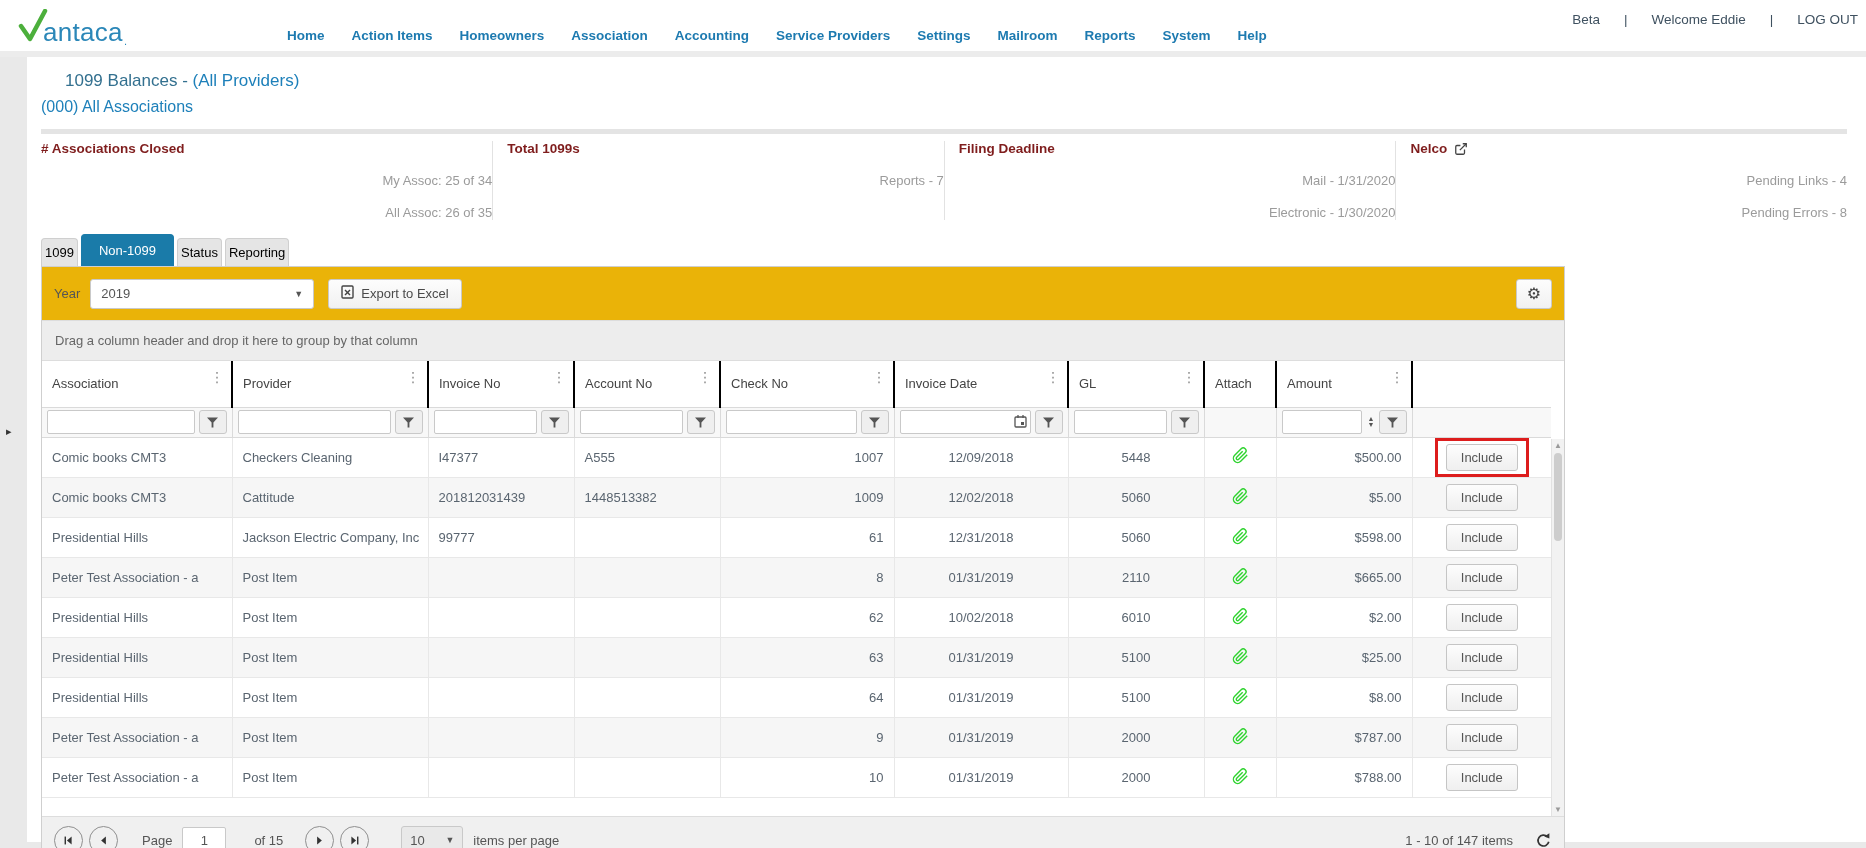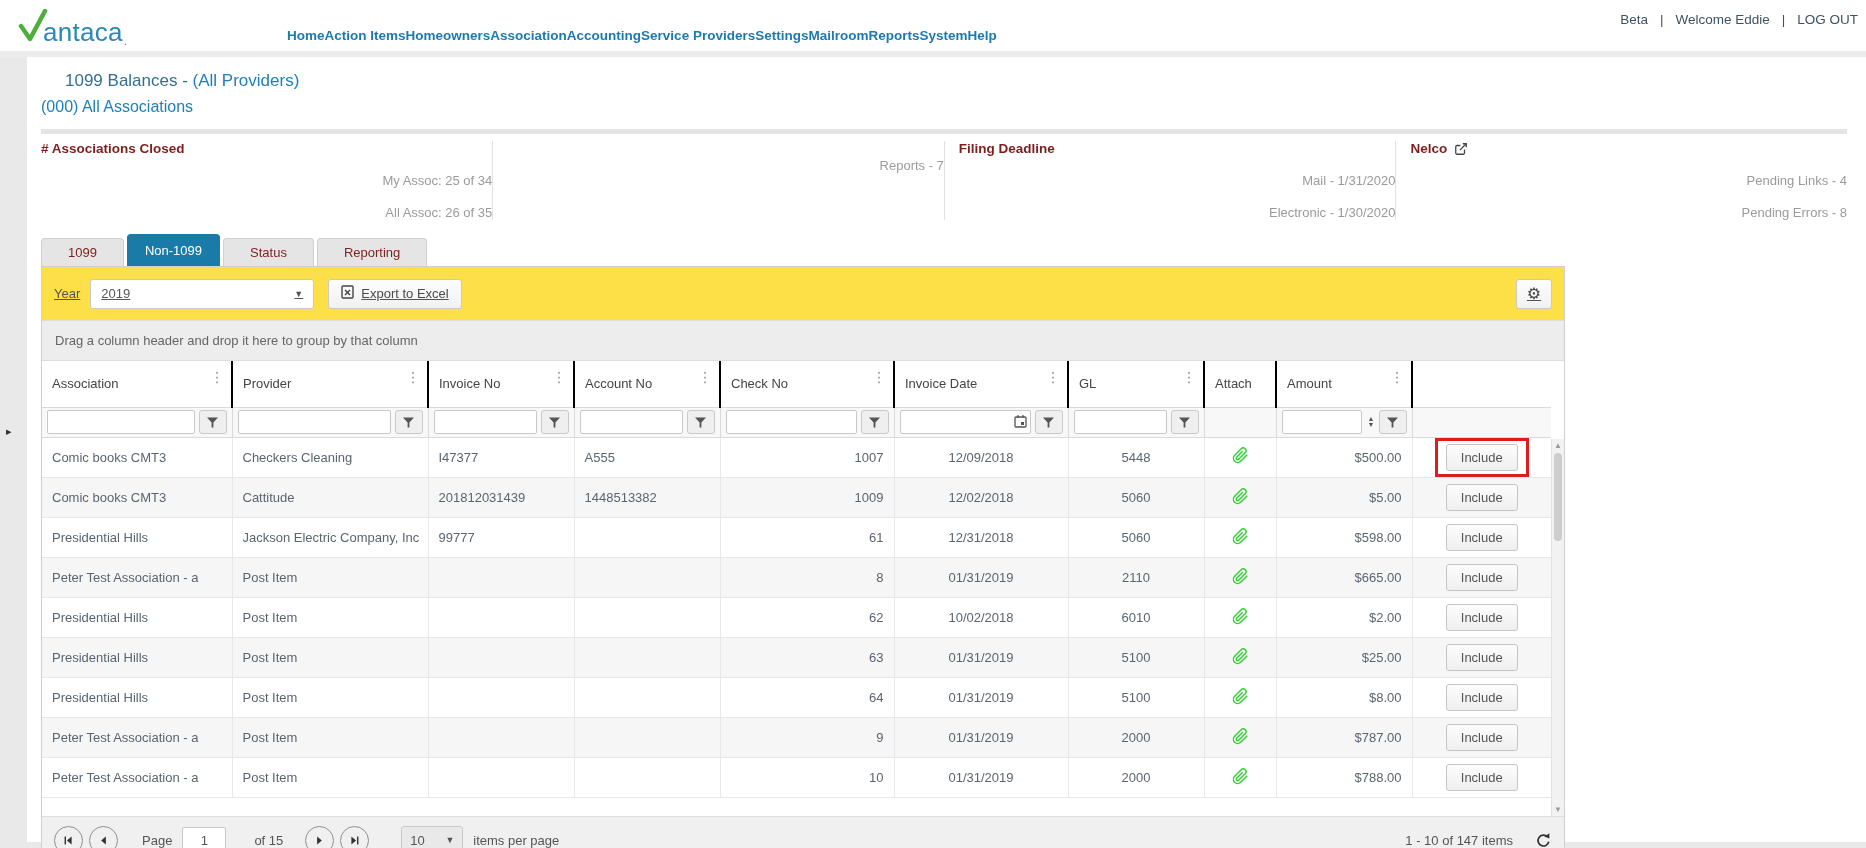--- a/index.html
+++ b/index.html
@@ -5,51 +5,51 @@
   * { box-sizing: border-box; margin: 0; padding: 0; }
   html,body { width:1866px; height:848px; overflow:hidden;
     font-family:"Liberation Sans", sans-serif; background:#e9e9e9; color:#555; }
 
   
   .topbar { position:relative; height:57px; background:#fff; border-bottom:6px solid #ececec; }
   .logo { position:absolute; left:18px; top:9px; display:flex; align-items:flex-end; cursor:pointer; }
   .logo svg { width:30px; height:34px; }
   .logo-text { font-size:26px; color:#2b87b8; font-weight:500; letter-spacing:.3px; margin-left:-5px; line-height:30px; }
   .logo-dot { font-size:11px; color:#2b87b8; margin-left:1px; }
-  .topnav { position:absolute; left:287px; bottom:8px; display:flex; }
+  .topnav { position:absolute; left:287px; bottom:8px; display:flex; gap:27px; }
   .nav-item { font-size:13.5px; font-weight:600; color:#1d7ab0; cursor:pointer; white-space:nowrap; }
-  .user-info { position:absolute; right:8px; top:12px; font-size:13.5px; color:#3f5160; display:flex; gap:12px; align-items:center; }
+  .user-info { position:absolute; right:8px; top:12px; font-size:13.5px; color:#3f5160; display:flex; gap:24px; align-items:center; }
   .user-info .sep { color:#3f5160; }
   .user-info .clickable { cursor:pointer; }
 
   
   .content { margin-left:27px; background:#fff; height:785px; padding:14px 0 0 14px; position:relative; }
   .edge-arrow { position:absolute; left:6px; top:425px; font-size:11px; color:#333; cursor:pointer; }
 
   .title-line1 { font-size:17px; color:#33708f;margin-left:24px; }
   .title-line1 .link, .title-line2 { color:#1e80ba; cursor:pointer; }
   .title-line2 { font-size:16px; margin-top:7px; }
 
   .summary { margin-top:13px; width:1806px; border-top:5px solid #e4e4e4; padding-top:7px; display:flex; }
   .card { width:460px; padding-left:14px; border-left:1px solid #e2e2e2; }
   .card:first-child { border-left:none; padding-left:0; }
   .card-label { font-size:13.5px; font-weight:700; color:#7f1d1d; display:flex; align-items:center; gap:7px; }
   .card-line { font-size:13px; color:#9b9b9b; margin-top:17px;text-align:right; }
   .ext-icon svg { width:14px; height:14px; display:block; cursor:pointer; }
 
   
   .tabs { margin-top:14px; display:flex; gap:3px; align-items:flex-end; }
-  .tab { padding:6px 26px; font-size:13px; color:#7f1d1d; background:#e5e5e5; border:1px solid #cfcfcf;
+  .tab { padding:6px 3px; font-size:13px; color:#000000; background:#e5e5e5; border:1px solid #cfcfcf;
          border-bottom:none; border-radius:4px 4px 0 0; cursor:pointer; }
   .tab.active { background:#1a7ba9; color:#fff; border-color:#1a7ba9; padding:8px 17px; }
 
   
   .panel { width:1524px; height:598px; border:1px solid #cfcfcf; background:#fff;
            display:flex; flex-direction:column; position:relative; }
-  .toolbar { height:54px; background:#fde047; border-bottom:1px solid #ddd; display:flex; align-items:center; padding:0 12px;text-decoration:underline; }
+  .toolbar { height:54px; background:#eab308; border-bottom:1px solid #ddd; display:flex; align-items:center; padding:0 12px; }
   .year-label { font-size:13px; color:#555; margin-right:10px; }
   .year-select { width:224px; height:30px; border:1px solid #c9c9c9; border-radius:3px; background:#fff;
                  display:flex; align-items:center; justify-content:space-between; padding:0 10px; font-size:13px; cursor:pointer; }
   .caret { font-size:9px; color:#555; }
   .btn { height:30px; border:1px solid #c9c9c9; border-radius:3px; background:linear-gradient(#fdfdfd,#f1f1f1);
          display:inline-flex; align-items:center; gap:7px; padding:0 12px; font-size:13px; color:#4a4a4a; cursor:pointer; }
   .export-btn { margin-left:14px; }
   .gear-btn { margin-left:auto; width:36px; justify-content:center; font-size:16px; color:#444; padding:0; }
 
   .groupbar { height:40px; background:#ededed; border-bottom:1px solid #ddd; display:flex; align-items:center;
@@ -151,20 +151,21 @@
   </div>
   <div class="title-line2">(000) All Associations</div>
 
   <div class="summary">
     <div class="card">
       <div class="card-label"># Associations Closed</div>
       <div class="card-line">My Assoc: 25 of 34</div>
       <div class="card-line">All Assoc: 26 of 35</div>
     </div>
     <div class="card">
+      <div class="card-label">Total 1099s</div>
       <div class="card-line">Reports - 7</div>
     </div>
     <div class="card">
       <div class="card-label">Filing Deadline</div>
       <div class="card-line">Mail - 1/31/2020</div>
       <div class="card-line">Electronic - 1/30/2020</div>
     </div>
     <div class="card">
       <div class="card-label">
         <span>Nelco</span>

